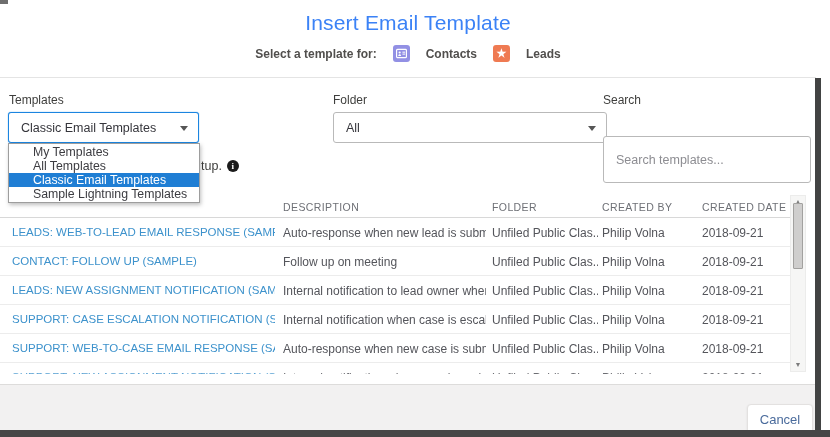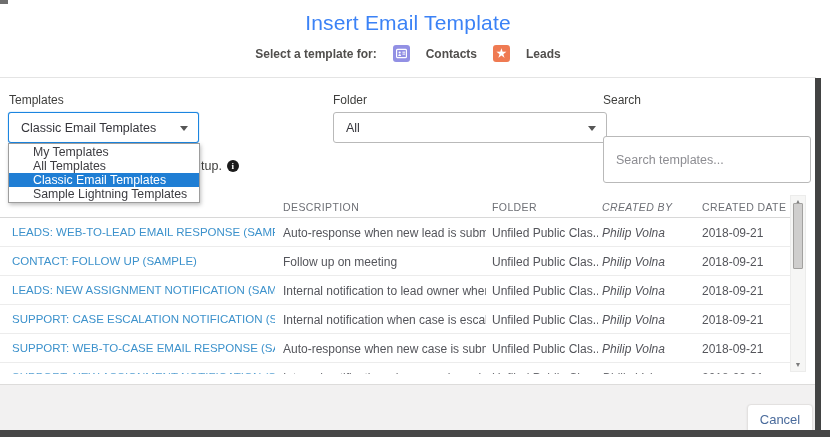--- a/index.html
+++ b/index.html
@@ -43,21 +43,21 @@
   
   .tbl-header { position:absolute; left:0; top:195px; width:790px; height:23px; background:#fff; border-bottom:1px solid #d8d8d8; font-size:10.5px; color:#6e7076; letter-spacing:.4px; }
   .hcell { position:absolute; top:6px; white-space:nowrap; }
   .sort-arrow { font-size:10px; color:#8a8c90; margin-left:3px; }
 
   .tbl-row { position:absolute; left:0; width:790px; height:29px; background:#fff; border-bottom:1px solid #ececec; font-size:12px; color:#54555b; cursor:pointer; }
   .cell { position:absolute; top:8px; white-space:nowrap; overflow:hidden; }
   .c-name   { left:12px;  width:263px; color:#3d92cc; font-size:11.5px; }
   .c-desc   { left:283px; width:203px; }
   .c-folder { left:492px; width:106px; }
-  .c-by     { left:602px; width:96px;font-style:italic; }
+  .c-by     { left:602px; width:96px; }
   .c-date   { left:702px; width:86px; }
   .row-1 { top:218px; } .row-2 { top:247px; } .row-3 { top:276px; }
   .row-4 { top:305px; } .row-5 { top:334px; }
   .row-clipped { top:363px; height:11px; border-bottom:none; overflow:hidden; opacity:.85; }
 
   
   .sbar { position:absolute; left:790px; top:195px; width:16px; height:177px; background:#f6f6f5; border:1px solid #ececeb; }
   .sbar-btn { position:absolute; left:0; width:14px; height:12px; color:#7c7c7c; font-size:7px; text-align:center; line-height:12px; cursor:pointer; }
   .sbar-up { top:0; }
   .sbar-down { bottom:0; }

